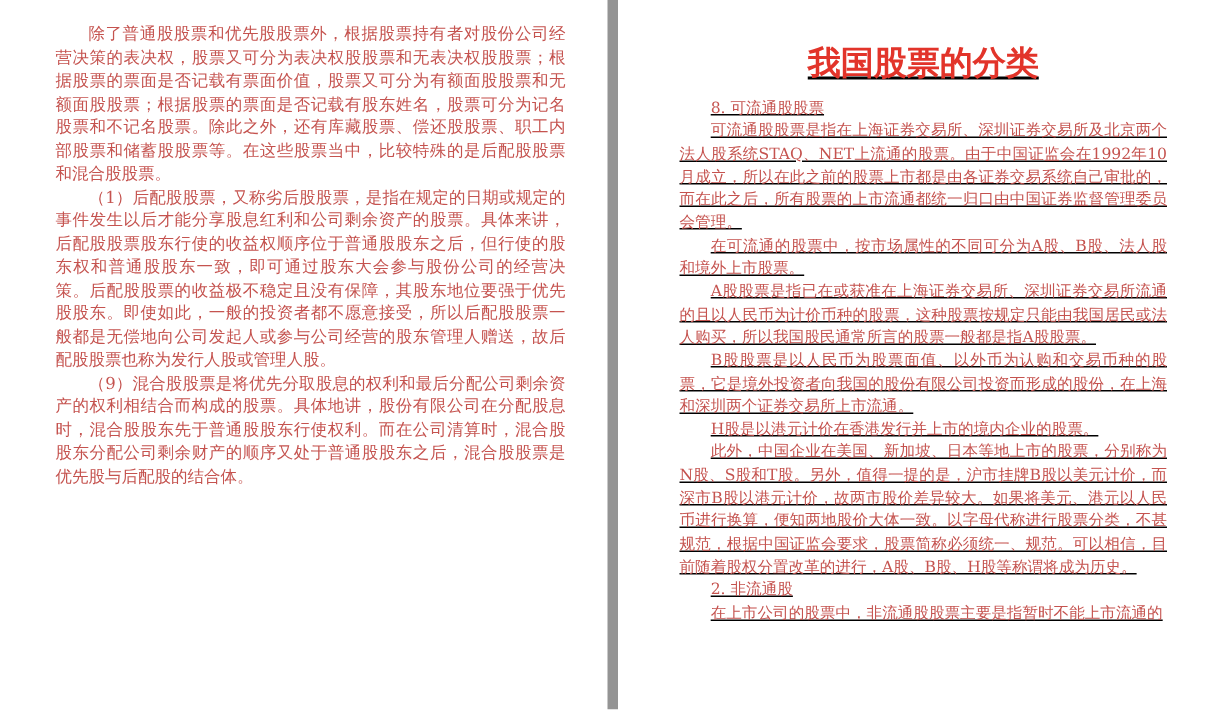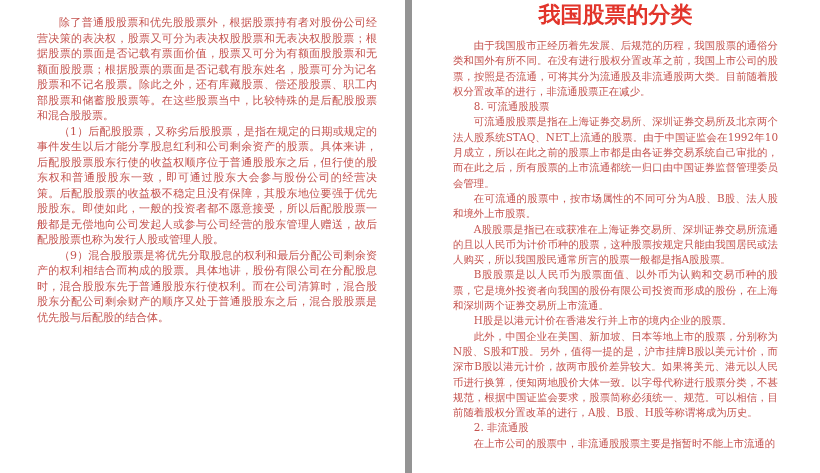--- a/index.html
+++ b/index.html
@@ -29,21 +29,22 @@
     padding: 15px 28px 12px 37px;
   }
   .divider {
     width: 7px;
     height: 473px;
     background: #949494;
     flex: 0 0 auto;
   }
   .page-right {
     width: 408px;
-    padding: 0 42px 0 41px;
+    padding: 27px 42px 0 41px;
+    text-decoration: underline;
   }
   p.body-par {
     margin: 0;
     text-indent: 2em;
     text-align: justify;
     color: #c5534f;
   }
   .page-left p.body-par {
     font-size: 11px;
     line-height: 15.5px;
@@ -69,21 +70,20 @@
   <div class="page page-left">
     <p class="body-par">除了普通股股票和优先股股票外，根据股票持有者对股份公司经营决策的表决权，股票又可分为表决权股股票和无表决权股股票；根据股票的票面是否记载有票面价值，股票又可分为有额面股股票和无额面股股票；根据股票的票面是否记载有股东姓名，股票可分为记名股票和不记名股票。除此之外，还有库藏股票、偿还股股票、职工内部股票和储蓄股股票等。在这些股票当中，比较特殊的是后配股股票和混合股股票。</p>
     <p class="body-par">（1）后配股股票，又称劣后股股票，是指在规定的日期或规定的事件发生以后才能分享股息红利和公司剩余资产的股票。具体来讲，后配股股票股东行使的收益权顺序位于普通股股东之后，但行使的股东权和普通股股东一致，即可通过股东大会参与股份公司的经营决策。后配股股票的收益极不稳定且没有保障，其股东地位要强于优先股股东。即使如此，一般的投资者都不愿意接受，所以后配股股票一般都是无偿地向公司发起人或参与公司经营的股东管理人赠送，故后配股股票也称为发行人股或管理人股。</p>
     <p class="body-par">（9）混合股股票是将优先分取股息的权利和最后分配公司剩余资产的权利相结合而构成的股票。具体地讲，股份有限公司在分配股息时，混合股股东先于普通股股东行使权利。而在公司清算时，混合股股东分配公司剩余财产的顺序又处于普通股股东之后，混合股股票是优先股与后配股的结合体。</p>
   </div>
 
   <div class="divider"></div>
 
   <div class="page page-right">
     <h1 class="doc-title">我国股票的分类</h1>
-    <p class="body-par">由于我国股市正经历着先发展、后规范的历程，我国股票的通俗分类和国外有所不同。在没有进行股权分置改革之前，我国上市公司的股票，按照是否流通，可将其分为流通股及非流通股两大类。目前随着股权分置改革的进行，非流通股票正在减少。</p>
     <p class="body-par">8. 可流通股股票</p>
     <p class="body-par">可流通股股票是指在上海证券交易所、深圳证券交易所及北京两个法人股系统STAQ、NET上流通的股票。由于中国证监会在1992年10月成立，所以在此之前的股票上市都是由各证券交易系统自己审批的，而在此之后，所有股票的上市流通都统一归口由中国证券监督管理委员会管理。</p>
     <p class="body-par">在可流通的股票中，按市场属性的不同可分为A股、B股、法人股和境外上市股票。</p>
     <p class="body-par">A股股票是指已在或获准在上海证券交易所、深圳证券交易所流通的且以人民币为计价币种的股票，这种股票按规定只能由我国居民或法人购买，所以我国股民通常所言的股票一般都是指A股股票。</p>
     <p class="body-par">B股股票是以人民币为股票面值、以外币为认购和交易币种的股票，它是境外投资者向我国的股份有限公司投资而形成的股份，在上海和深圳两个证券交易所上市流通。</p>
     <p class="body-par">H股是以港元计价在香港发行并上市的境内企业的股票。</p>
     <p class="body-par">此外，中国企业在美国、新加坡、日本等地上市的股票，分别称为N股、S股和T股。另外，值得一提的是，沪市挂牌B股以美元计价，而深市B股以港元计价，故两市股价差异较大。如果将美元、港元以人民币进行换算，便知两地股价大体一致。以字母代称进行股票分类，不甚规范，根据中国证监会要求，股票简称必须统一、规范。可以相信，目前随着股权分置改革的进行，A股、B股、H股等称谓将成为历史。</p>
     <p class="body-par">2. 非流通股</p>
     <p class="body-par">在上市公司的股票中，非流通股股票主要是指暂时不能上市流通的</p>
   </div>

